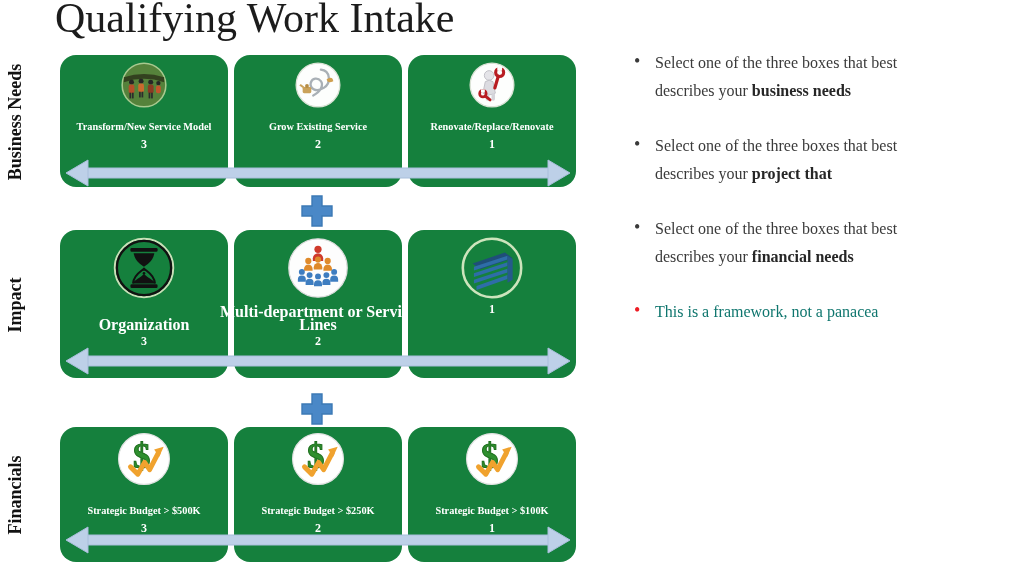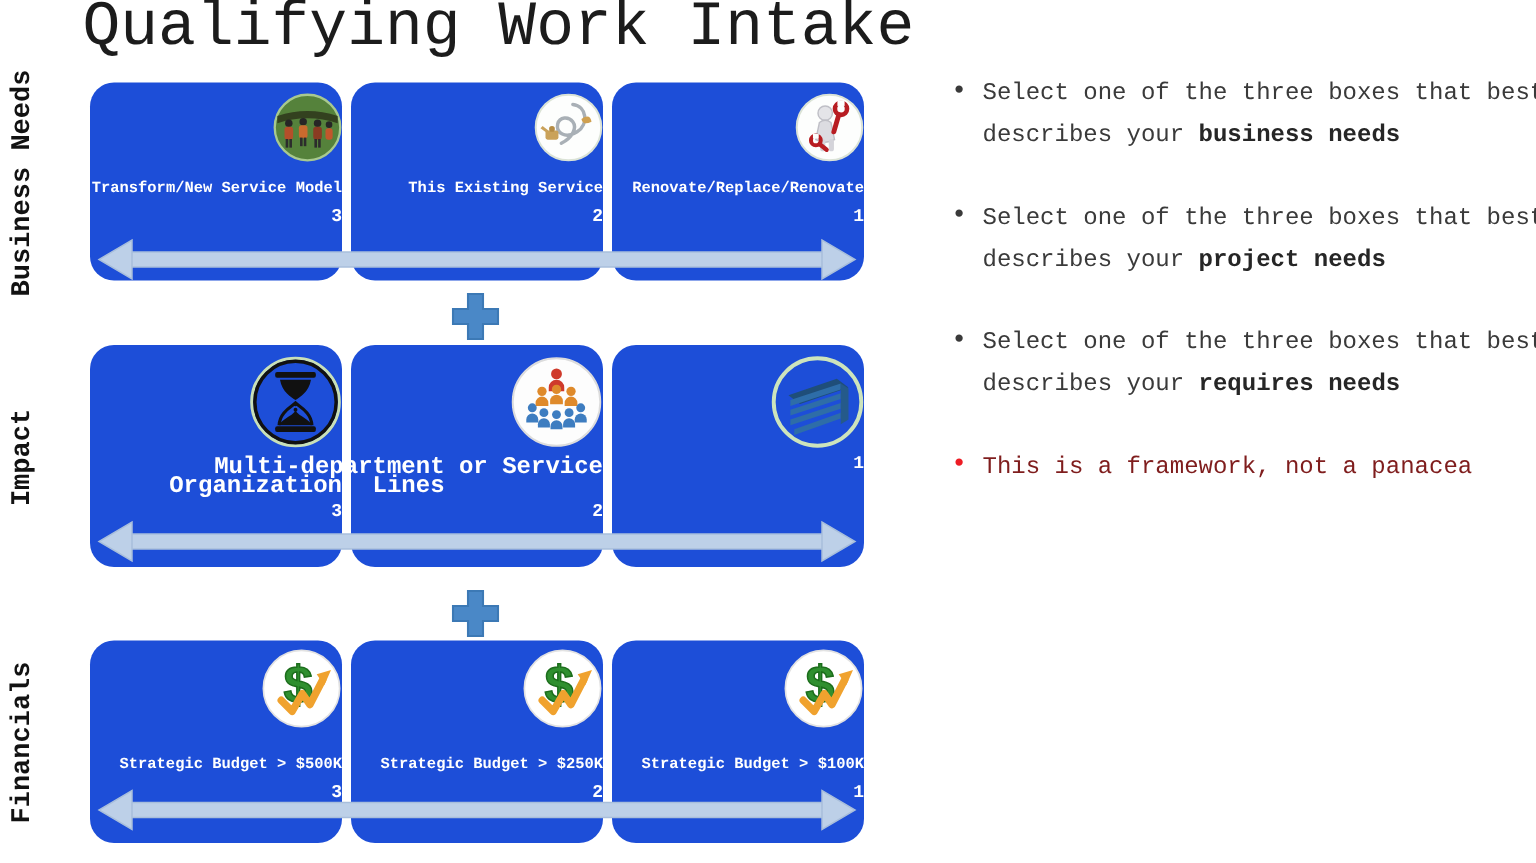--- a/index.html
+++ b/index.html
@@ -1,27 +1,27 @@
 <!DOCTYPE html>
 <html><head>
 <meta charset="utf-8">
 <style>
   html,body{margin:0;padding:0;background:#fff;}
   .stage{position:relative;width:1024px;height:575px;background:#fff;overflow:hidden;
-         font-family:Liberation Mono, monospace;}
+         font-family:Liberation Serif, serif;}
   .title{position:absolute;left:55px;top:-6px;font-size:42px;font-weight:400;
          color:#1c1c1c;letter-spacing:0px;white-space:nowrap;}
   .side-label{position:absolute;width:170px;height:24px;line-height:24px;text-align:center;
          font-size:18px;font-weight:700;color:#121212;transform:rotate(-90deg);}
   .row{position:absolute;left:60px;width:516px;display:flex;gap:6px;}
   #row-0{top:55px;height:132px;}
   #row-1{top:230px;height:148px;}
   #row-2{top:427px;height:135px;}
-  .qbox{flex:1 1 0;background:#1d4ed8;border-radius:16px;display:flex;flex-direction:column;
-        align-items:flex-end;color:#fff;min-width:0;}
+  .qbox{flex:1 1 0;background:#15803d;border-radius:16px;display:flex;flex-direction:column;
+        align-items:center;color:#fff;min-width:0;}
   .icon{flex:0 0 auto;display:flex;justify-content:center;}
   .blabel{font-weight:700;text-align:center;white-space:pre;line-height:13px;
           display:flex;align-items:flex-end;justify-content:center;}
   .score{font-weight:700;font-size:12px;}
   .r0 .icon{margin-top:7px;} .r0 .icon svg{width:46px;height:46px;}
   .r0 .blabel{margin-top:12px;height:13px;font-size:10.3px;}
   .r0 .score{margin-top:4px;}
   .r1 .icon{margin-top:7px;} .r1 .icon svg{width:62px;height:62px;}
   .r1 .blabel{margin-top:4px;height:28px;font-size:16px;}
   .r1 .score{margin-top:3px;}
@@ -31,21 +31,21 @@
   .arrow{position:absolute;left:4px;width:508px;height:28px;pointer-events:none;}
   #row-0 .arrow{top:104px;} #row-1 .arrow{top:117px;} #row-2 .arrow{top:99px;}
   .plus{position:absolute;width:36px;height:36px;left:299px;}
   #plus-1{top:193px;} #plus-2{top:391px;}
   .bullets{position:absolute;left:632px;top:49px;width:386px;font-size:16px;color:#3a3a3a;}
   .bullets ul{list-style:none;margin:0;padding:0;}
   .bullets li{position:relative;padding-left:23px;margin-bottom:28px;line-height:27.5px;
               white-space:pre;}
   .bullets li::before{content:"\2022";position:absolute;left:2px;top:-1px;font-size:18px;}
   .bullets li b{font-weight:700;color:#262626;}
-  .bullets li.red{color:#7f1d1d;} .bullets li.red::before{color:#ed1c24;}
+  .bullets li.red{color:#0f766e;} .bullets li.red::before{color:#ed1c24;}
 </style>
 </head>
 <body>
 
 <div class="stage">
 
   <div class="title">Qualifying Work Intake</div>
 
   <div class="side-label" style="left:-70px;top:110px;">Business Needs</div>
   <div class="side-label" style="left:-70px;top:293px;">Impact</div>
@@ -82,21 +82,21 @@
       <span class="icon">
         <svg viewBox="0 0 48 48">
           <circle cx="24" cy="24" r="22.8" fill="#fdfefd" stroke="#dbe3d6" stroke-width="1.4"></circle>
           <path d="M27 8 C37 9 38 22 30 27 C22 32 15 28 16.5 21.5 C17.8 16.5 24 16 27 20 C30 24 27 31 19 35" stroke="#a9b0b6" stroke-width="2.4" fill="none" stroke-linecap="round"></path>
           <path d="M33 18 q6 -4 7 2 q-6 3 -7 -2 Z" fill="#cfa050"></path>
           <rect x="8" y="26" width="9" height="6.5" rx="1.5" fill="#caa25a"></rect>
           <path d="M8.5 27.5 L4.5 24.5 L6 23 L10 26 Z" fill="#caa25a"></path>
           <circle cx="12.5" cy="25" r="2" fill="#b58c45"></circle>
         </svg>
       </span>
-      <div class="blabel">This Existing Service</div>
+      <div class="blabel">Grow Existing Service</div>
       <div class="score">2</div>
     </div>
     <div class="qbox r0">
       <span class="icon">
         <svg viewBox="0 0 48 48">
           <circle cx="24" cy="24" r="22.8" fill="#fdfefd" stroke="#dbe3d6" stroke-width="1.4"></circle>
           <circle cx="21" cy="14" r="5" fill="#e4e4e8" stroke="#bfbfc6" stroke-width="1"></circle>
           <path d="M17 20.5 q4 -3 8 0 l2.5 12 q-6.5 3.5 -13 0 Z" fill="#dcdce1" stroke="#bfbfc6" stroke-width="1"></path>
           <rect x="17.5" y="32" width="3.6" height="8.5" rx="1.8" fill="#d4d4da"></rect>
           <rect x="23.5" y="32" width="3.6" height="8.5" rx="1.8" fill="#d4d4da"></rect>
@@ -243,20 +243,20 @@
       <polygon points="24,1 24,27 2,14" fill="#bdd0e8" stroke="#a8bedb" stroke-width="1"></polygon>
       <polygon points="484,1 484,27 506,14" fill="#bdd0e8" stroke="#a8bedb" stroke-width="1"></polygon>
     </svg>
   </section>
 
   <div class="bullets">
     <ul>
       <li><span>Select one of the three boxes that best
 describes your </span><b>business needs</b></li>
       <li><span>Select one of the three boxes that best
-describes your </span><b>project needs</b></li>
+describes your </span><b>project that</b></li>
       <li><span>Select one of the three boxes that best
-describes your </span><b>requires needs</b></li>
+describes your </span><b>financial needs</b></li>
       <li class="red"><span>This is a framework, not a panacea</span><b></b></li>
     </ul>
   </div>
 
 </div>
 
 </body></html>

